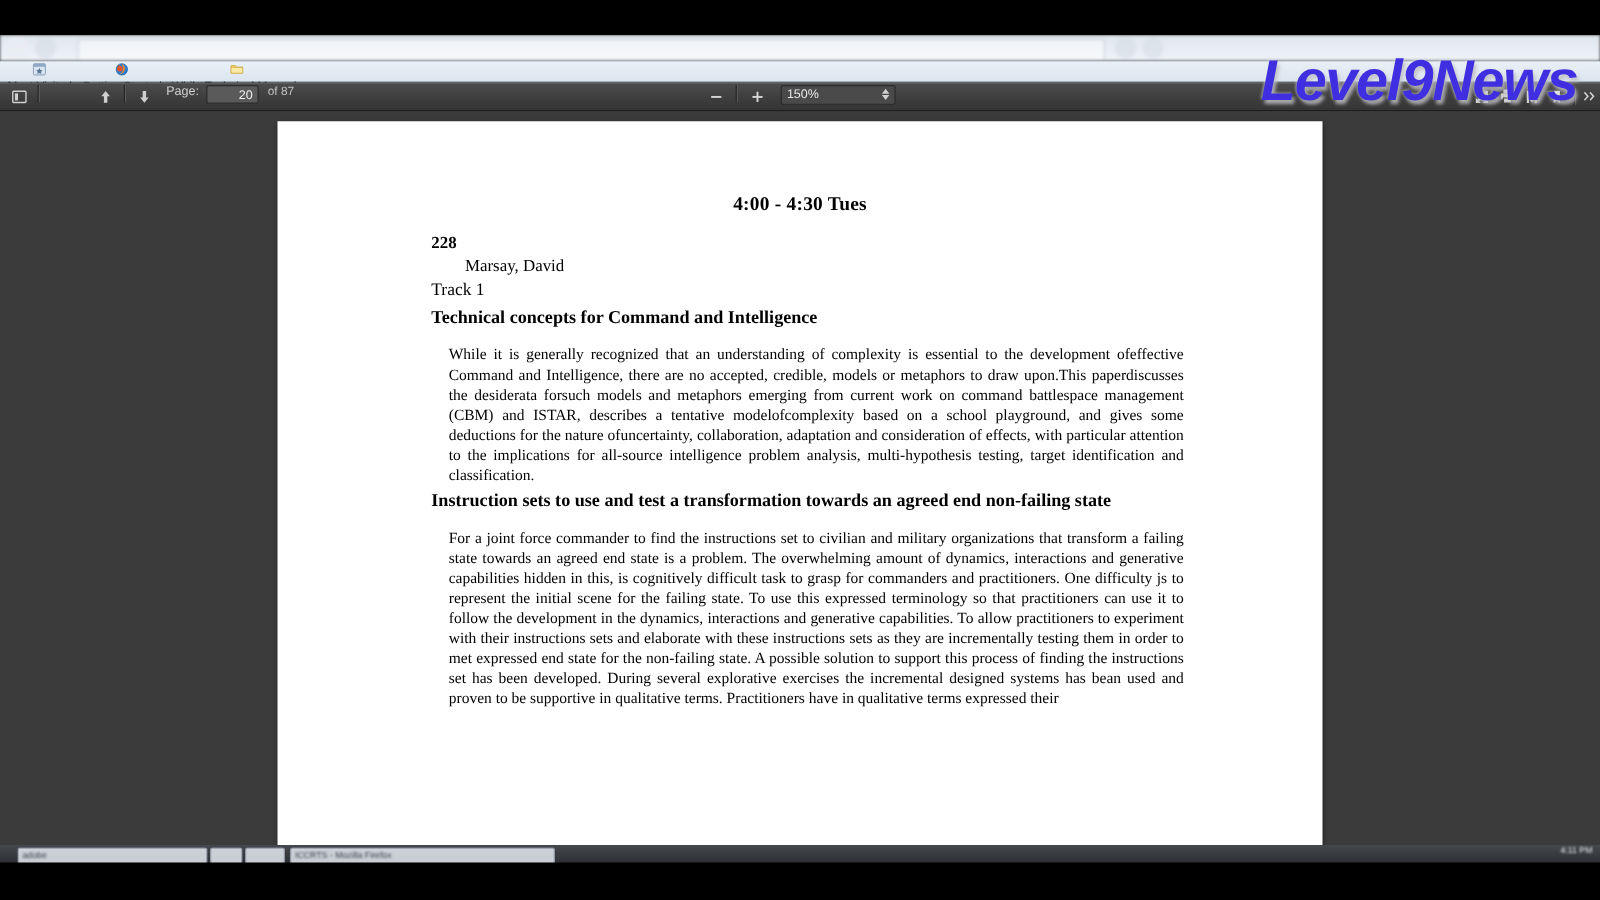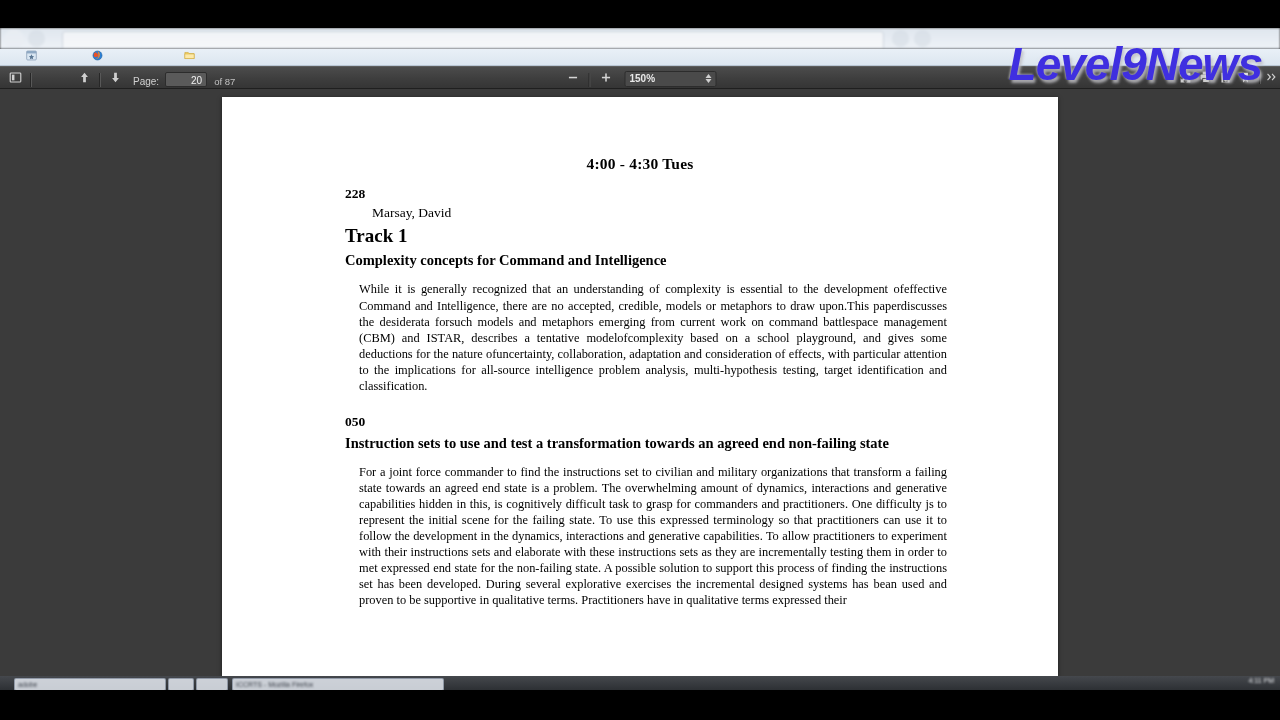--- a/index.html
+++ b/index.html
@@ -102,22 +102,22 @@
   .pdf-toolbar {
     position: relative;
     height: 23px;
     background: linear-gradient(#4d4d4d, #3d3d3d 60%, #353535);
     border-bottom: 1px solid #1f1f1f;
     box-shadow: inset 0 1px 0 #5d5d5d;
     display: flex;
     align-items: center;
     box-sizing: border-box;
   }
-  .tb-left { display: flex; align-items: flex-end; padding-left: 6px; gap: 2px; }
-  .tb-mid  { position: absolute; left: 50%; transform: translateX(-50%); display: flex; align-items: flex-end; gap: 3px; font-weight: bold; }
+  .tb-left { display: flex; align-items: flex-start; padding-left: 6px; gap: 2px; }
+  .tb-mid  { position: absolute; left: 50%; transform: translateX(-50%); display: flex; align-items: flex-start; gap: 3px; }
   .tb-right{ position: absolute; right: 2px; display: flex; align-items: center; gap: 1px; }
 
   .tb-btn {
     width: 19px; height: 19px;
     display: flex; align-items: center; justify-content: center;
     border-radius: 2px;
     color: #c9c9c9;
   }
   .tb-sep {
     width: 1px; height: 14px;
@@ -223,22 +223,22 @@
     font-size: 13.5px;
     margin: 13px 0 0 123px;
   }
   .doc-author, .doc-affil {
     font-size: 13.5px;
     margin: 3px 0 0 150px;
     line-height: 1.22;
   }
   .doc-affil { margin-top: 1px; }
   .doc-track {
-    font-weight: bold;
-    font-size: 19px;
+    font-weight: normal;
+    font-size: 14px;
     margin: 4px 0 0 123px;
   }
   .doc-title {
     font-weight: bold;
     font-size: 14.5px;
     margin: 5px 0 0 123px;
     width: 600px;
     line-height: 1.24;
   }
   .doc-para {
@@ -439,24 +439,23 @@
 
     <div class="viewer">
       <div class="pdf-page">
         <div class="page-inner">
 
           <div class="doc-heading">4:00 - 4:30 Tues</div>
 
           <div class="doc-id">228</div>
           <div class="doc-author">Marsay, David</div>
           <div class="doc-track">Track 1</div>
-          <div class="doc-title">Complexity concepts for Command and Intelligence</div>
+          <div class="doc-title">Technical concepts for Command and Intelligence</div>
           <div class="doc-para">While it is generally recognized that an understanding of complexity is essential to the development ofeffective Command and Intelligence, there are no accepted, credible, models or metaphors to draw upon.This paperdiscusses the desiderata forsuch models and metaphors emerging from current work on command battlespace management (CBM) and ISTAR, describes a tentative modelofcomplexity based on a school playground, and gives some deductions for the nature ofuncertainty, collaboration, adaptation and consideration of effects, with particular attention to the implications for all-source intelligence problem analysis, multi-hypothesis testing, target identification and classification.</div>
 
-          <div class="doc-id gap-before">050</div>
           <div class="doc-title">Instruction sets to use and test a transformation towards an agreed end non-failing state</div>
           <div class="doc-para">For a joint force commander to find the instructions set to civilian and military organizations that transform a failing state towards an agreed end state is a problem. The overwhelming amount of dynamics, interactions and generative capabilities hidden in this, is cognitively difficult task to grasp for commanders and practitioners. One difficulty js to represent the initial scene for the failing state. To use this expressed terminology so that practitioners can use it to follow the development in the dynamics, interactions and generative capabilities. To allow practitioners to experiment with their instructions sets and elaborate with these instructions sets as they are incrementally testing them in order to met expressed end state for the non-failing state. A possible solution to support this process of finding the instructions set has been developed. During several explorative exercises the incremental designed systems has bean used and proven to be supportive in qualitative terms. Practitioners have in qualitative terms expressed their</div>
 
         </div>
       </div>
     </div>
 
   </div>
 
   <div id="taskbar">

